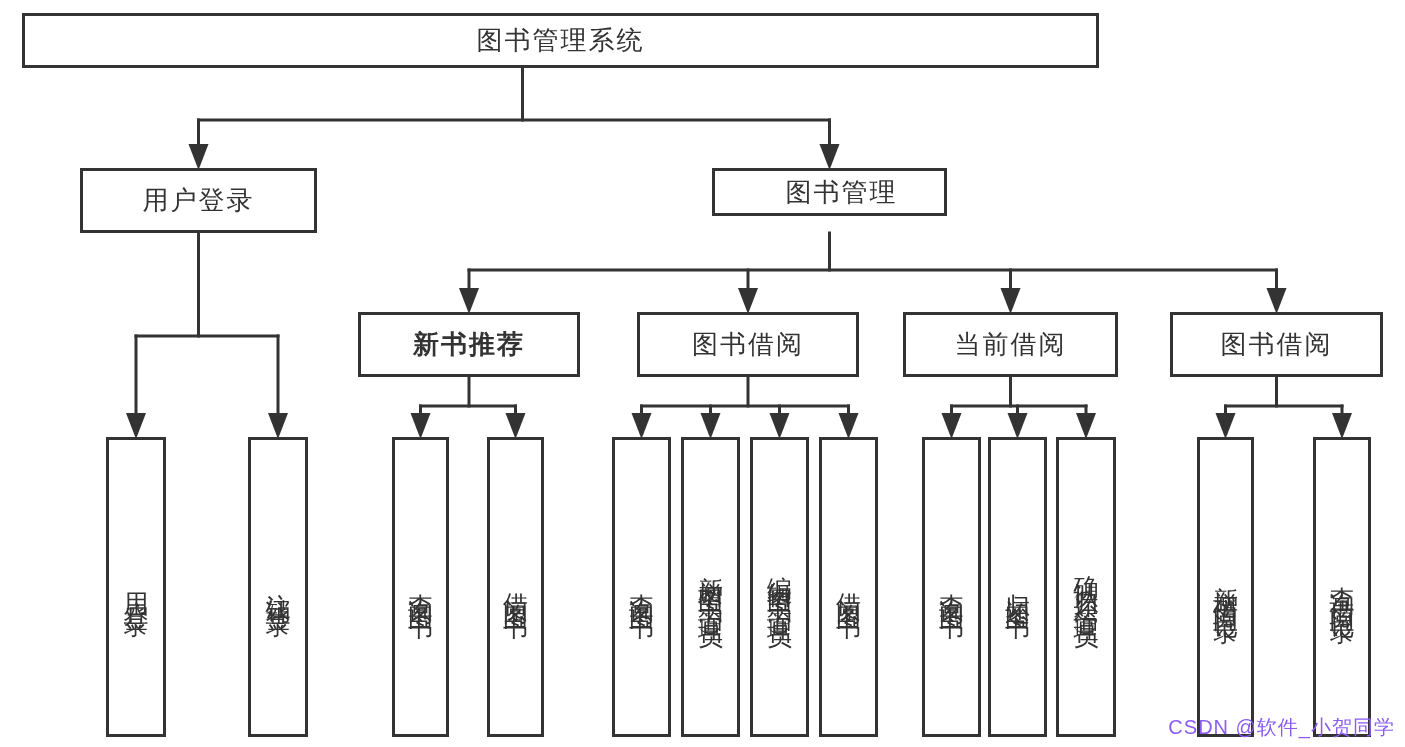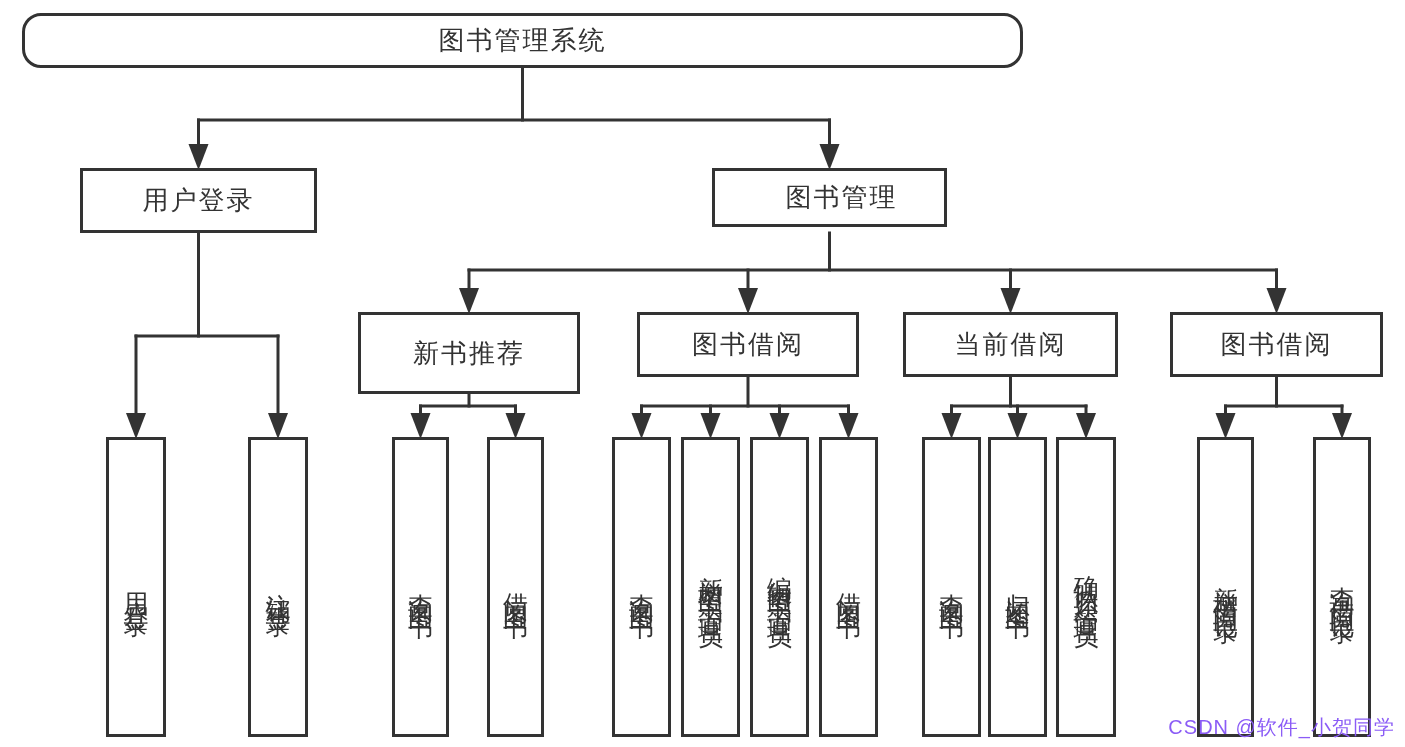--- a/index.html
+++ b/index.html
@@ -103,30 +103,30 @@
       <line x1="1086" y1="406" x2="1086" y2="425" stroke="#333333" stroke-width="3" stroke-linecap="square"></line>
       <polygon points="1076,413 1096,413 1086,439" fill="#333333"></polygon>
       <line x1="1276.5" y1="377" x2="1276.5" y2="406" stroke="#333333" stroke-width="3" stroke-linecap="square"></line>
       <line x1="1225.5" y1="406" x2="1342" y2="406" stroke="#333333" stroke-width="3" stroke-linecap="square"></line>
       <line x1="1225.5" y1="406" x2="1225.5" y2="425" stroke="#333333" stroke-width="3" stroke-linecap="square"></line>
       <polygon points="1215.5,413 1235.5,413 1225.5,439" fill="#333333"></polygon>
       <line x1="1342" y1="406" x2="1342" y2="425" stroke="#333333" stroke-width="3" stroke-linecap="square"></line>
       <polygon points="1332,413 1352,413 1342,439" fill="#333333"></polygon>
     </svg>
   <div class="watermark">CSDN @软件_小贺同学</div>
-<div class="node horizontal" style="left: 22px; top: 13px; width: 1001px; height: 55px; border-radius: 19px;">
+<div class="node horizontal" style="left: 22px; top: 13px; width: 1077px; height: 55px;">
       <span class="node-label">图书管理系统</span>
     </div>
     <div class="node horizontal" style="left: 80px; top: 168px; width: 237px; height: 65px;">
       <span class="node-label">用户登录</span>
     </div>
-    <div class="node horizontal" style="left: 712px; top: 168px; width: 235px; height: 59px; padding-left: 24px;">
+    <div class="node horizontal" style="left: 712px; top: 168px; width: 235px; height: 48px; padding-left: 24px;">
       <span class="node-label">图书管理</span>
     </div>
-    <div class="node horizontal" style="left: 358px; top: 312px; width: 222px; height: 82px;">
+    <div class="node horizontal" style="left: 358px; top: 312px; width: 222px; height: 65px; font-weight: bold;">
       <span class="node-label">新书推荐</span>
     </div>
     <div class="node horizontal" style="left: 903px; top: 312px; width: 215px; height: 65px;">
       <span class="node-label">当前借阅</span>
     </div>
     <div class="node horizontal" style="left: 637px; top: 312px; width: 222px; height: 65px;">
       <span class="node-label">图书借阅</span>
     </div>
     <div class="node horizontal" style="left: 1170px; top: 312px; width: 213px; height: 65px;">
       <span class="node-label">图书借阅</span>

